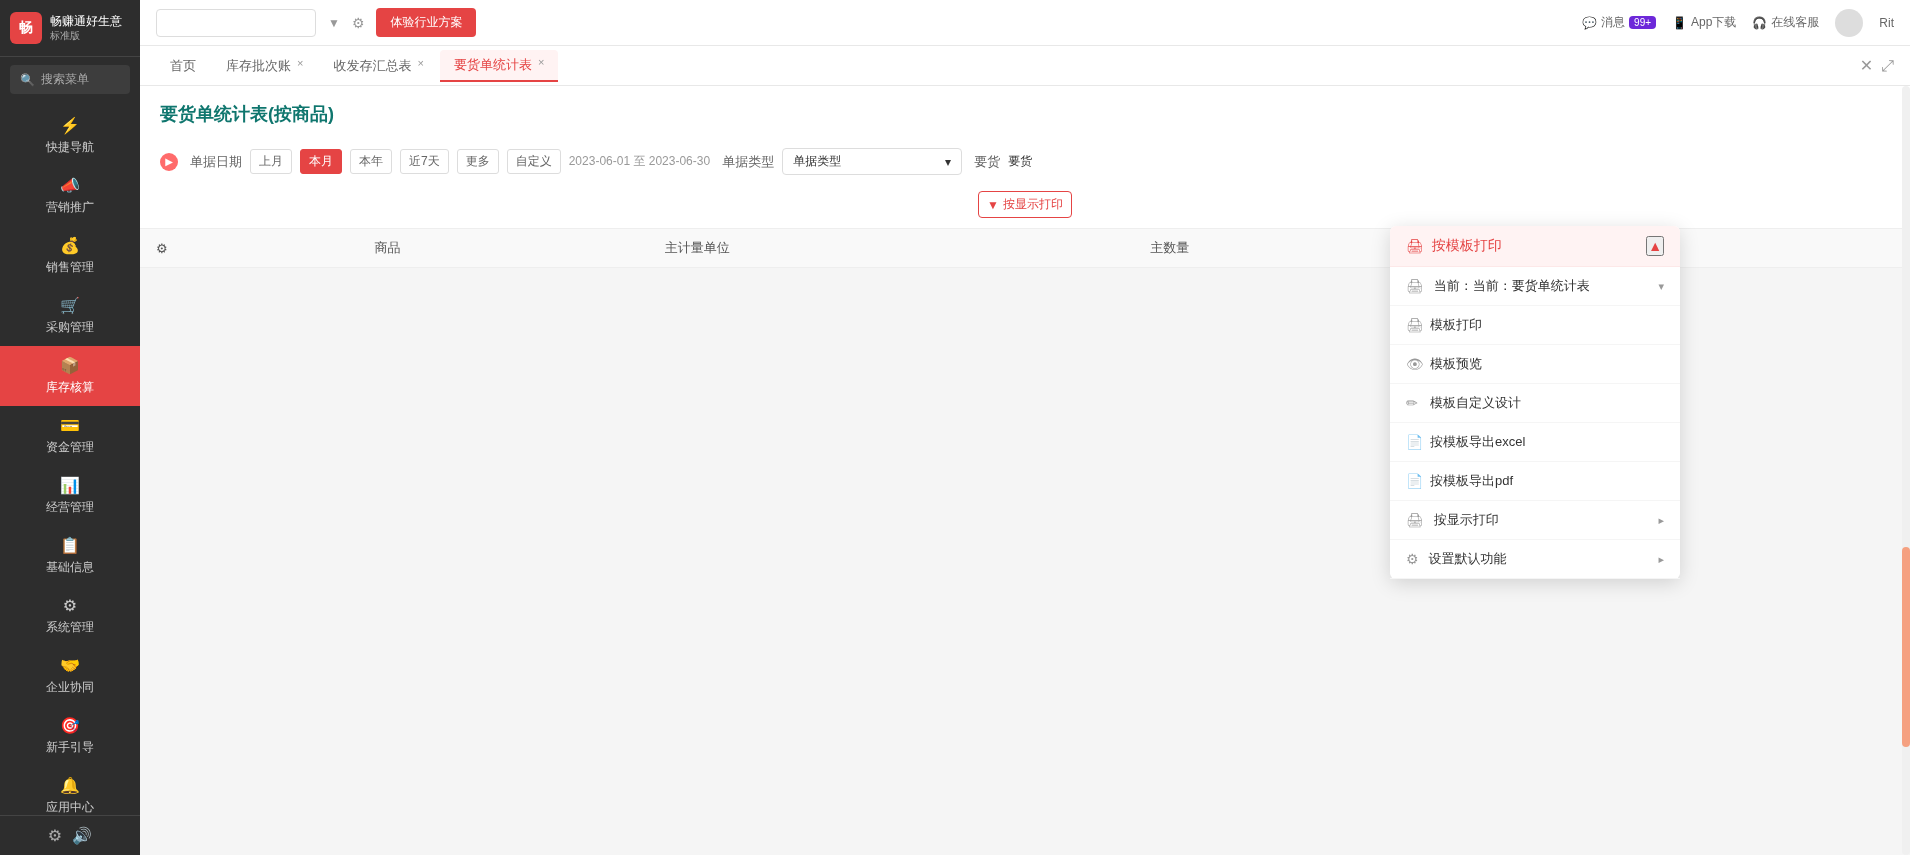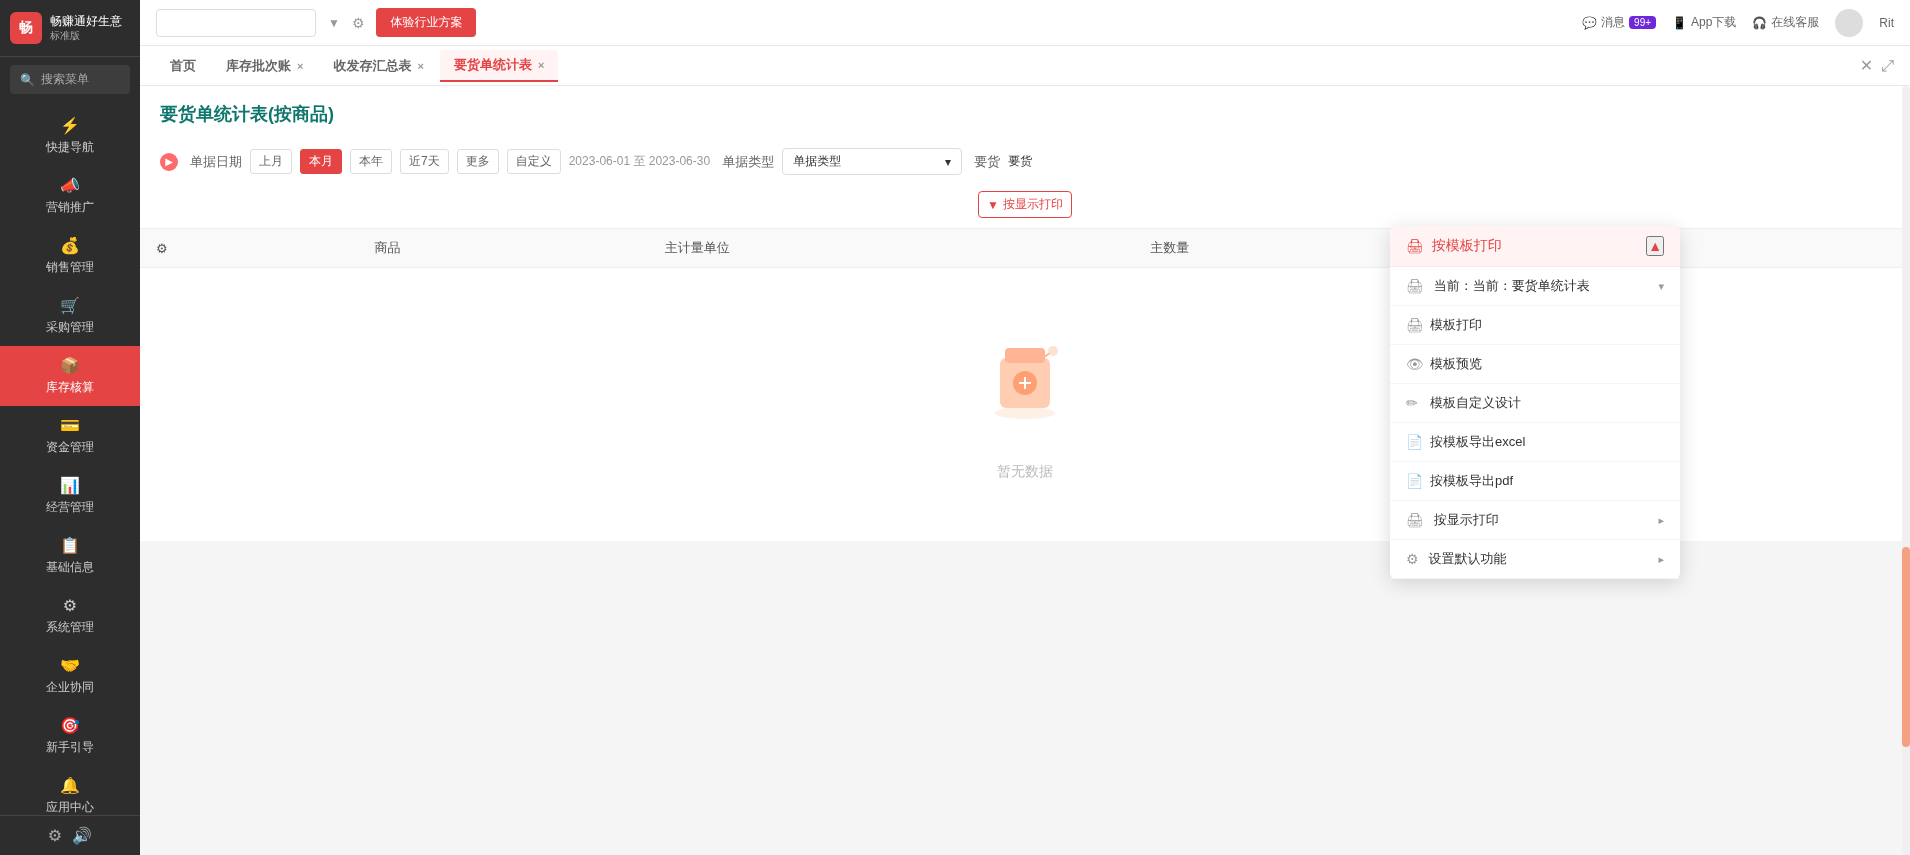--- a/index.html
+++ b/index.html
@@ -29,21 +29,21 @@
     .topbar-dropdown { background: none; border: none; color: #999; cursor: pointer; font-size: 12px; }
     .topbar-gear { color: #999; cursor: pointer; font-size: 14px; }
     .topbar-trial-btn { background: #e54444; color: white; border: none; border-radius: 4px; padding: 6px 14px; font-size: 12px; cursor: pointer; }
     .topbar-right { margin-left: auto; display: flex; align-items: center; gap: 16px; color: #666; font-size: 12px; }
     .topbar-right-item { display: flex; align-items: center; gap: 4px; cursor: pointer; }
     .badge-red { background: #6d28d9; color: white; border-radius: 4px; padding: 1px 5px; font-size: 10px; }
     .avatar { width: 28px; height: 28px; background: #ddd; border-radius: 50%; }
 
     
     .tabs { height: 40px; background: #fff; display: flex; align-items: center; padding: 0 16px; gap: 2px; border-bottom: 1px solid #e8e8e8; flex-shrink: 0; }
-    .tab { display: flex; align-items: center; gap: 6px; padding: 6px 14px; font-size: 13px; cursor: pointer; color: #666; border-radius: 4px 4px 0 0; white-space: nowrap; font-weight: bold; }
+    .tab { display: flex; gap: 6px; padding: 6px 14px; font-size: 13px; cursor: pointer; color: #666; border-radius: 4px 4px 0 0; white-space: nowrap; }
     .tab.active { background: #fff3f3; color: #e54444; border-bottom: 2px solid #e54444; }
     .tab-close { color: #999; font-size: 11px; cursor: pointer; }
 
     
     .content { flex: 1; padding: 0; overflow: hidden; position: relative; }
 
     
     .page-header { padding: 16px 20px 12px; background: #fff; }
     .page-title { font-size: 18px; font-weight: bold; color: #0f766e; }
 
@@ -275,35 +275,20 @@
             <th>商品</th>
             <th>主计量单位</th>
             <th>主数量</th>
             <th>零售金额</th>
           </tr>
         </thead>
         <tbody>
         </tbody>
       </table>
 
-      <div class="empty-state">
-        <div class="empty-icon">
-          <svg width="100" height="100" viewBox="0 0 100 100">
-            <ellipse cx="50" cy="85" rx="30" ry="6" fill="#fde0d0" opacity="0.5"></ellipse>
-            <rect x="25" y="30" width="50" height="50" rx="6" fill="#ffcdb2"></rect>
-            <rect x="30" y="20" width="40" height="15" rx="4" fill="#ffb494"></rect>
-            <circle cx="50" cy="55" r="12" fill="#ff8c5a" opacity="0.7"></circle>
-            <line x1="44" y1="55" x2="56" y2="55" stroke="white" stroke-width="2"></line>
-            <line x1="50" y1="49" x2="50" y2="61" stroke="white" stroke-width="2"></line>
-            <line x1="60" y1="35" x2="75" y2="25" stroke="#ffb494" stroke-width="2"></line>
-            <circle cx="78" cy="23" r="5" fill="#ffcdb2" opacity="0.6"></circle>
-          </svg>
-        </div>
-        <div class="empty-text">暂无数据</div>
-      </div>
     </div>
 
     <div class="print-dropdown">
       <div class="print-dropdown-header">
         <div class="print-dropdown-title">
           <span>🖨</span>
           <span>按模板打印</span>
         </div>
         <button class="print-dropdown-close">▲</button>
       </div>

